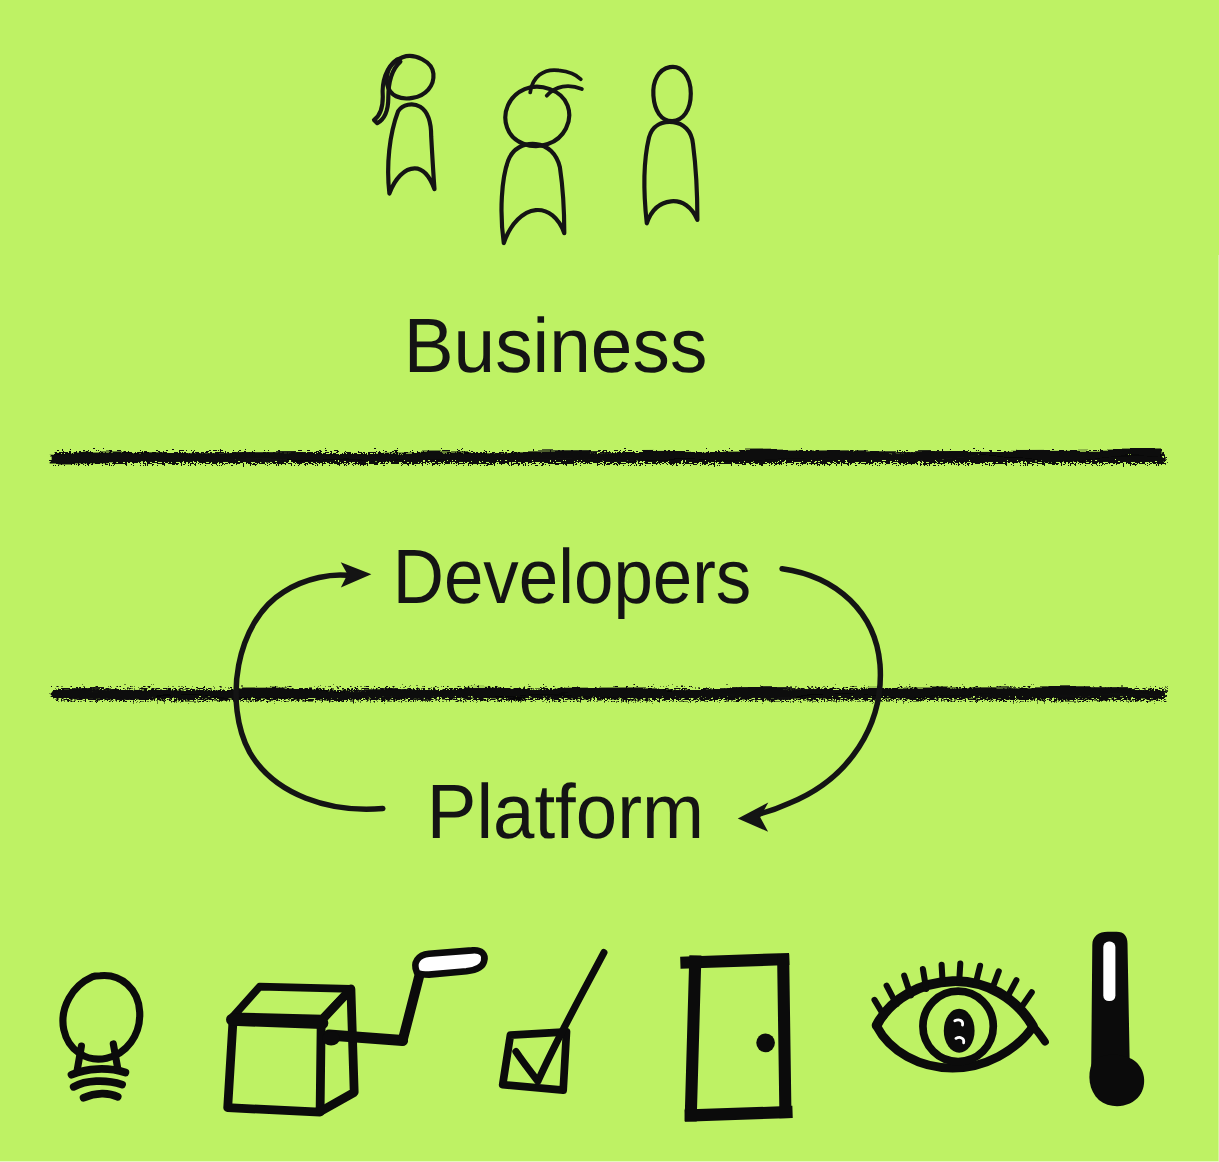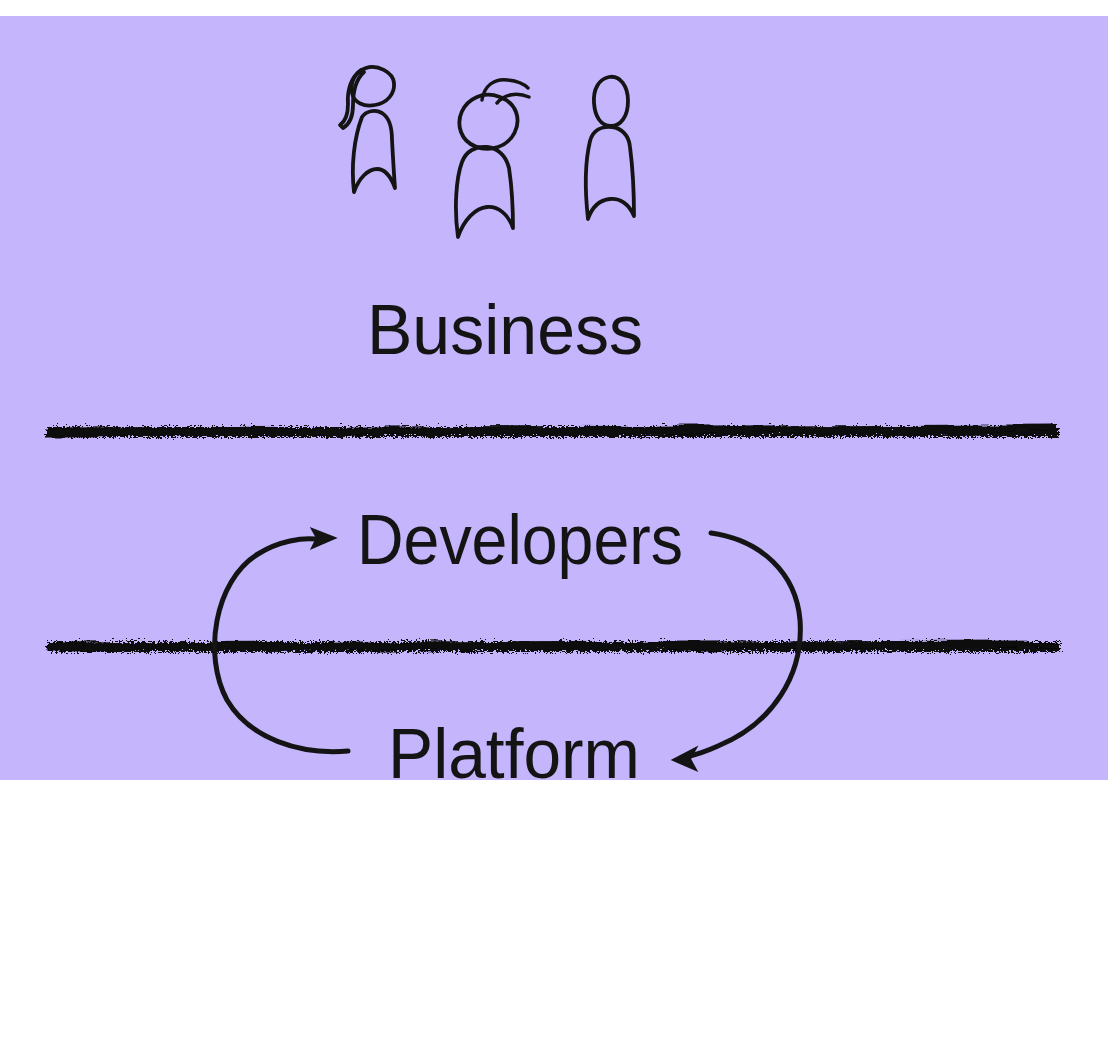--- a/index.html
+++ b/index.html
@@ -1,22 +1,21 @@
 <!DOCTYPE html>
 <html><head>
 <meta charset="utf-8">
 <style>
   html,body{margin:0;padding:0;background:#ffffff;}
   .canvas{
     position:relative;
-    width:1108px;height:764px;
-    background:#c4b5fd;
+    width:1108px;height:1056px;
+    background:#bef264;
     overflow:hidden;
     font-family:"Liberation Sans", sans-serif;
-    margin-top:16px;
   }
   svg{position:absolute;left:0;top:0;}
   text.layer-label{
     font-family:"Liberation Sans","DejaVu Sans",sans-serif;
     font-weight:300;
     fill:#141414;
   }
 </style>
 </head>
 <body>

